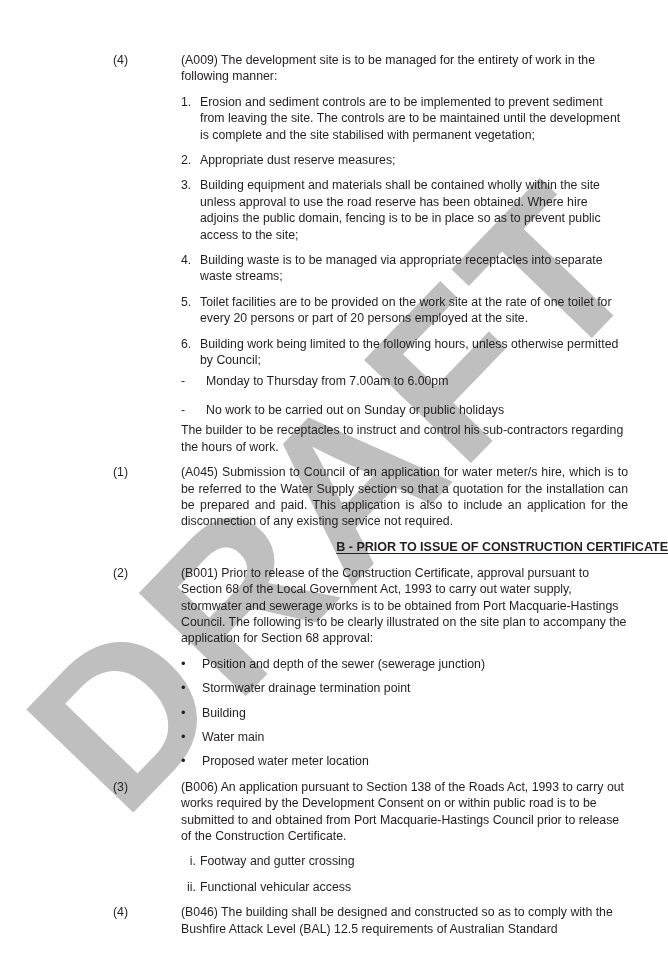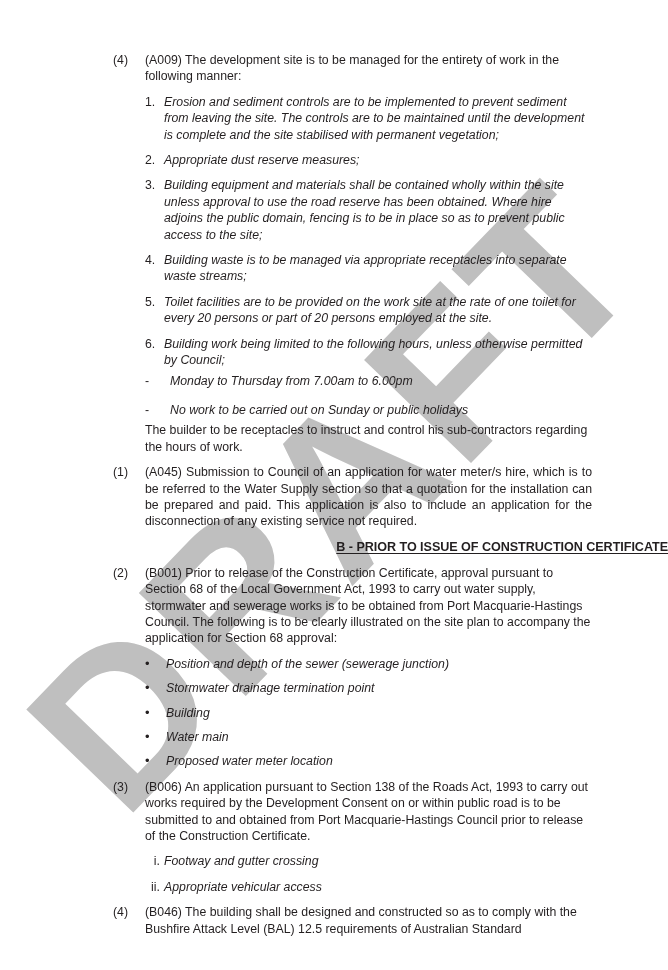--- a/index.html
+++ b/index.html
@@ -69,20 +69,21 @@
     width: 32px;
     margin-left: 113px;
     font-size: 12.3px;
     line-height: 16.4px;
   }
   .clause-body {
     flex: 0 0 auto;
     width: 447px;
     font-size: 12.3px;
     line-height: 16.4px;
+    margin-left: 36px;
   }
   .clause-body p {
     margin: 0 0 9px 0;
   }
   .clause-body p:last-child {
     margin-bottom: 0;
   }
   .justify { text-align: justify; }
 
   
@@ -104,21 +105,21 @@
     align-items: flex-start;
     margin: 0 0 9px 0;
     font-size: 12.3px;
     line-height: 16.4px;
   }
   .lst > li:last-child { margin-bottom: 0; }
   .lst .mk {
     flex: 0 0 auto;
     text-align: left;
   }
-  .lst .tx { flex: 1 1 auto; font-style: italic; }
+  .lst .tx { flex: 1 1 auto; }
 
   
   .list-decimal { margin-left: 2px; }
   .list-decimal .mk { width: 19px; }
   .list-decimal .tx { width: 426px; flex: 0 0 auto; }
 
   
   .list-dash { margin-left: 20px; }
   .list-dash > li { margin-bottom: 13px; }
   .list-dash .mk { width: 25px; }
@@ -244,21 +245,21 @@
       <div class="clause-body">
         <p>(B006) An application pursuant to Section 138 of the Roads Act, 1993 to carry out works required by the Development Consent on or within public road is to be submitted to and obtained from Port Macquarie-Hastings Council prior to release of the Construction Certificate.</p>
 
         <ol class="lst list-roman">
           <li>
             <span class="mk">i.</span>
             <span class="tx">Footway and gutter crossing</span>
           </li>
           <li>
             <span class="mk">ii.</span>
-            <span class="tx">Appropriate vehicular access</span>
+            <span class="tx">Functional vehicular access</span>
           </li>
         </ol>
       </div>
     </div>
 
     <div class="clause">
       <div class="clause-num">(4)</div>
       <div class="clause-body">
         <p>(B046) The building shall be designed and constructed so as to comply with the Bushfire Attack Level (BAL) 12.5 requirements of Australian Standard</p>
       </div>

